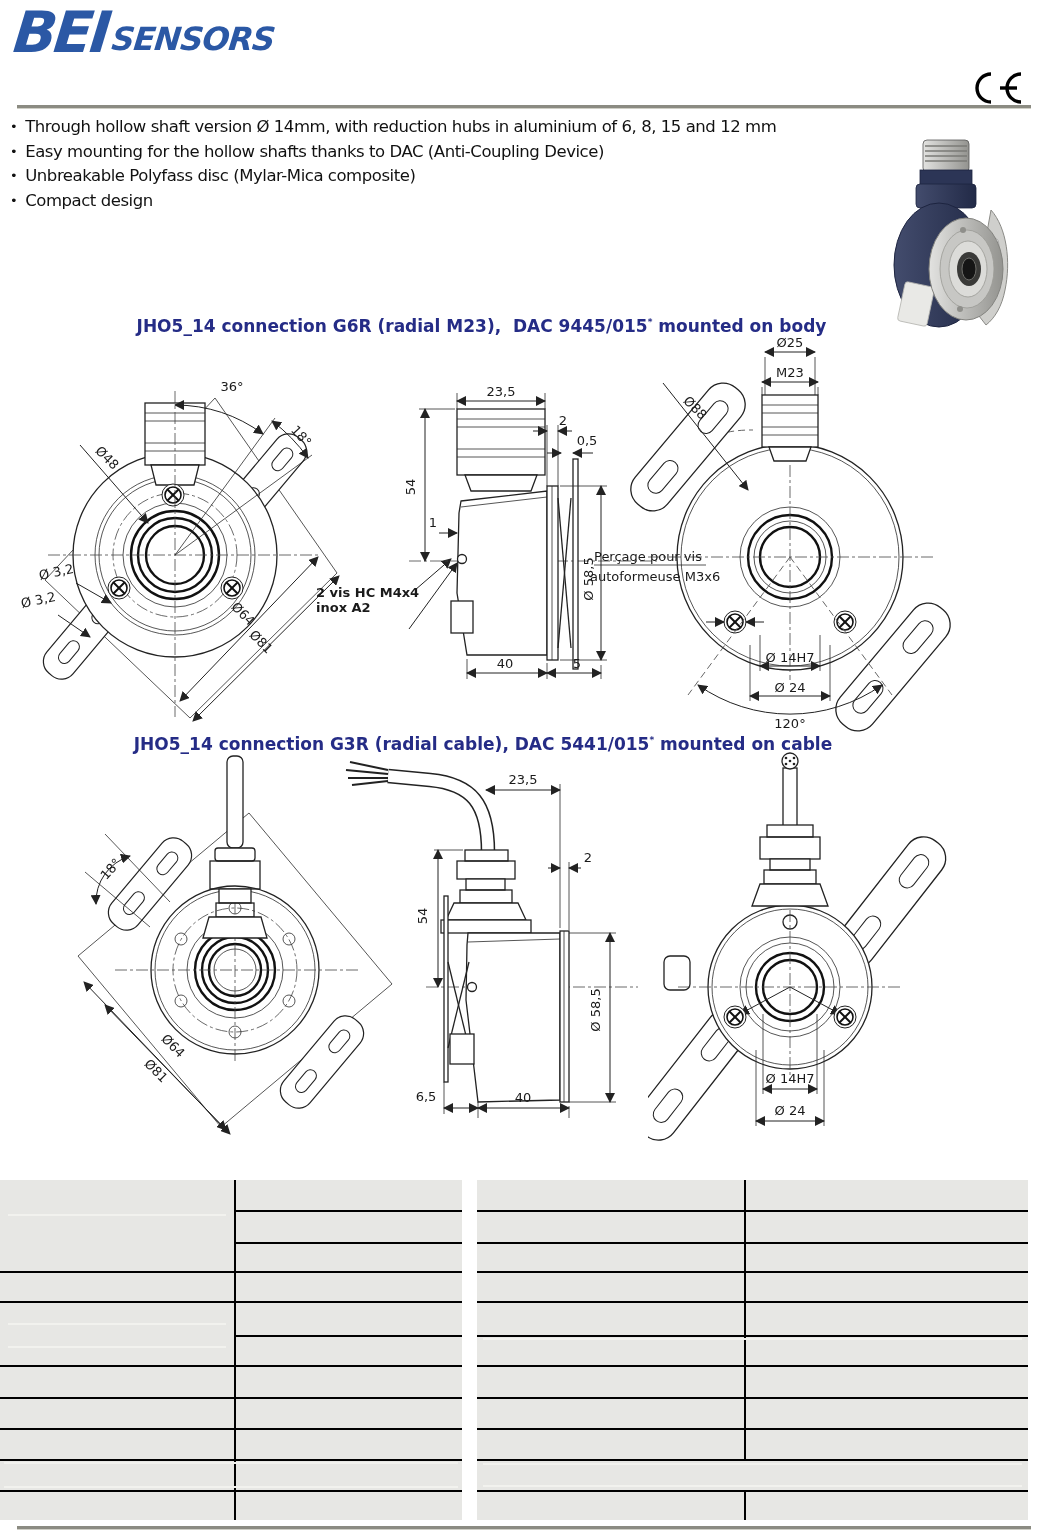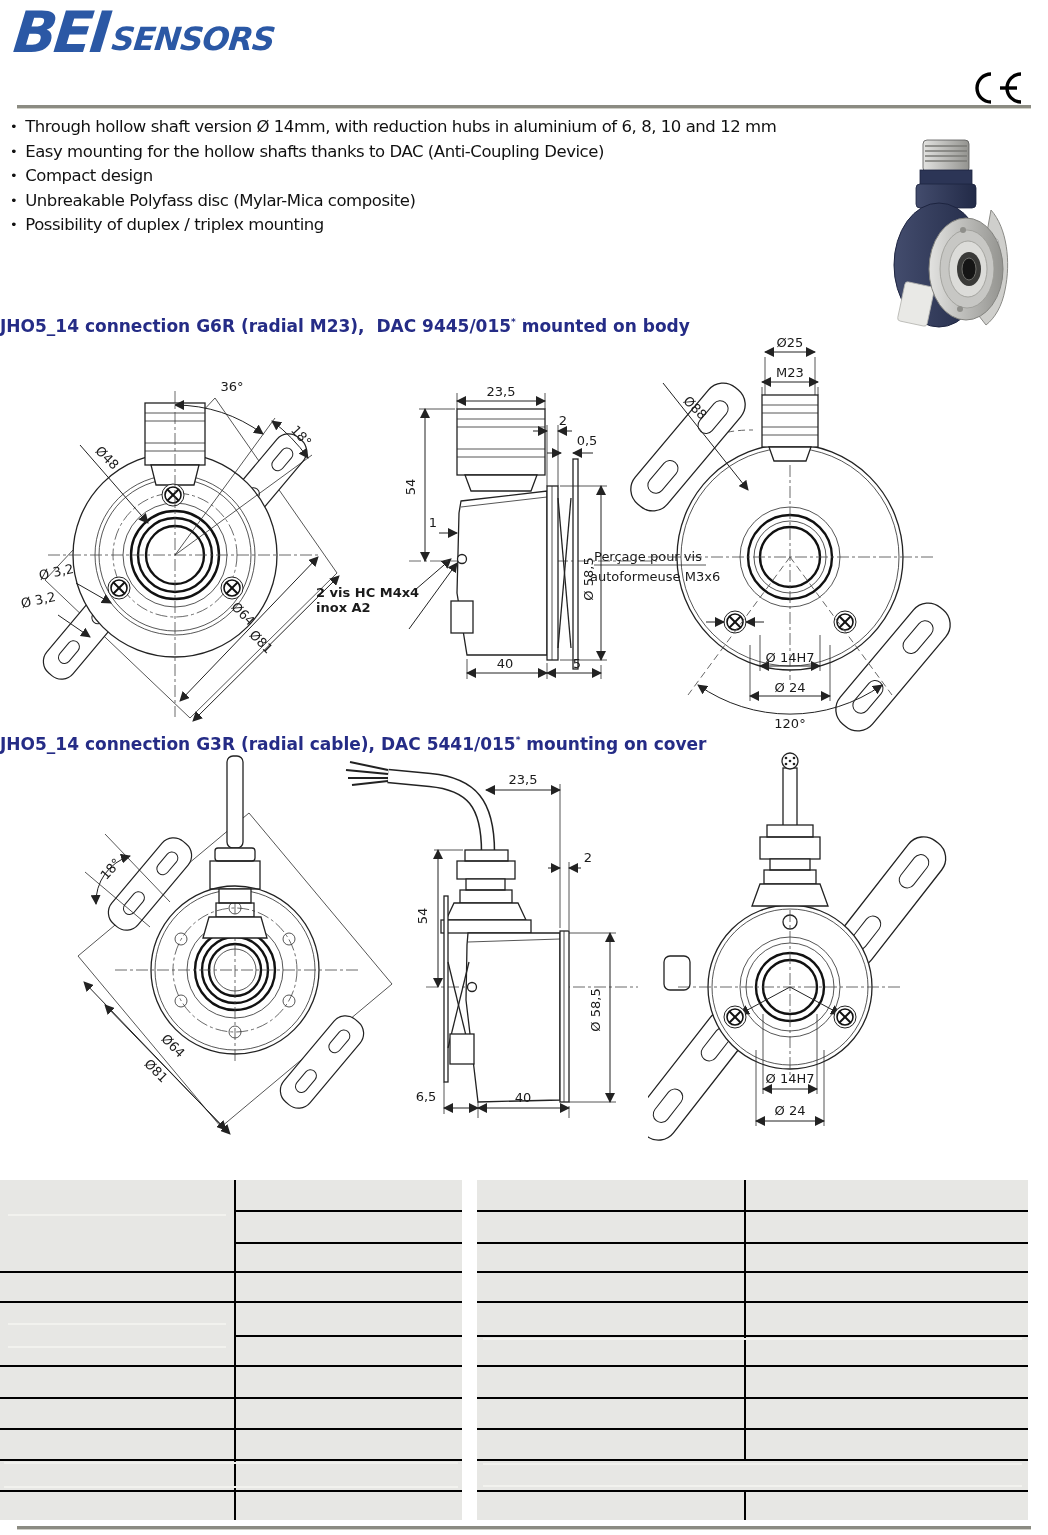--- a/index.html
+++ b/index.html
@@ -17,21 +17,21 @@
   .rule{background:#8b8b82;border-bottom:1px solid #cfcfc6}
 
   
   .features{left:8px;top:118px;width:860px;list-style:none;margin:0;padding:0;
             font-family:"DejaVu Sans",sans-serif;font-size:16.5px;letter-spacing:-0.45px}
   .features li{margin:0 0 6.5px 0;line-height:18px}
   .features li::before{content:"•";margin:0 8px 0 2px;font-size:13px;vertical-align:1px}
 
   
   .sec-title{font-family:"DejaVu Sans",sans-serif;font-weight:bold;font-size:17px;
-             color:#252c86;text-align:left;white-space:pre}
+             color:#252c86;text-align:center;white-space:pre}
   .sec-title sup{font-size:9px;vertical-align:7px}
 
   
   svg text{font-family:"DejaVu Sans",sans-serif;font-size:13px;fill:#1a1a1a;font-weight:normal}
   svg text.b{font-weight:bold}
   .thin{stroke:#2b2b2b;stroke-width:0.8;fill:none}
   .med{stroke:#222;stroke-width:1.3;fill:none}
   .bold{stroke:#111;stroke-width:2.4;fill:none}
   .cl{stroke:#444;stroke-width:0.8;stroke-dasharray:12 3 3 3;fill:none}
   .dash{stroke:#555;stroke-width:0.9;stroke-dasharray:7 4;fill:none}
@@ -82,25 +82,24 @@
 
 <svg class="abs" style="left:966px;top:70px" width="60" height="36" viewBox="0 0 60 36">
   <path d="M25,4 A14,14 0 1 0 25,32" fill="none" stroke="#000" stroke-width="3.4"></path>
   <path d="M55,4 A14,14 0 1 0 55,32" fill="none" stroke="#000" stroke-width="3.4"></path>
   <line x1="34" y1="18" x2="51" y2="18" stroke="#000" stroke-width="3.4"></line>
 </svg>
 
 <div class="abs rule" style="left:17px;top:105px;width:1014px;height:3px"></div>
 
 <ul class="abs features">
-  <li>Through hollow shaft version Ø 14mm, with reduction hubs in aluminium of  6, 8, 10 and 12 mm</li>
+  <li>Through hollow shaft version Ø 14mm, with reduction hubs in aluminium of  6, 8, 15 and 12 mm</li>
   <li>Easy mounting for the hollow shafts thanks to DAC (Anti-Coupling Device)</li>
+  <li>Unbreakable Polyfass disc (Mylar-Mica composite)</li>
   <li>Compact design</li>
-  <li>Unbreakable Polyfass disc (Mylar-Mica composite)</li>
-  <li>Possibility of duplex / triplex mounting</li>
 </ul>
 
 <svg class="abs" style="left:893px;top:138px" width="122" height="198" viewBox="0 0 122 198">
   <defs>
     <linearGradient id="nv" x1="0" y1="0" x2="1" y2="0">
       <stop offset="0" stop-color="#434c6d"></stop>
         <stop offset="1" stop-color="#222a47"></stop>
     </linearGradient>
     <linearGradient id="sv" x1="0" y1="0" x2="1" y2="0">
       <stop offset="0" stop-color="#e2e2e0"></stop>
@@ -264,21 +263,21 @@
   <text x="202" y="12" text-anchor="middle">Ø25</text>
   <text x="202" y="42" text-anchor="middle">M23</text>
   <text x="104" y="76" text-anchor="middle" transform="rotate(45 104 76)">Ø88</text>
   <text x="6" y="226">Perçage pour vis</text>
   <text x="2" y="246">autoformeuse M3x6</text>
   <text x="202" y="327" text-anchor="middle">Ø 14H7</text>
   <text x="202" y="357" text-anchor="middle">Ø 24</text>
   <text x="202" y="393" text-anchor="middle">120°</text>
 </svg>
 
-<div class="abs sec-title" style="left:0;top:734px;width:966px"><span>JHO5_14 connection G3R (radial cable), DAC 5441/015</span><sup>*</sup><span> mounting on cover</span></div>
+<div class="abs sec-title" style="left:0;top:734px;width:966px"><span>JHO5_14 connection G3R (radial cable), DAC 5441/015</span><sup>*</sup><span> mounted on cable</span></div>
 
 <svg class="abs" style="left:70px;top:752px" width="340" height="418" viewBox="0 0 340 418">
   <polygon class="thin" points="179,61 322,232 151,375 8,204"></polygon>
   <use href="#earG" transform="translate(80,132) rotate(40)"></use>
   <use href="#earG" transform="translate(252,310) rotate(40)"></use>
   <circle class="med wfill" cx="165" cy="218" r="84"></circle>
   <circle class="thin" cx="165" cy="218" r="80"></circle>
   <circle class="cl" cx="165" cy="218" r="62"></circle>
   <circle class="thin" cx="165" cy="156" r="6"></circle>
   <circle class="thin" cx="219" cy="187" r="6"></circle>

